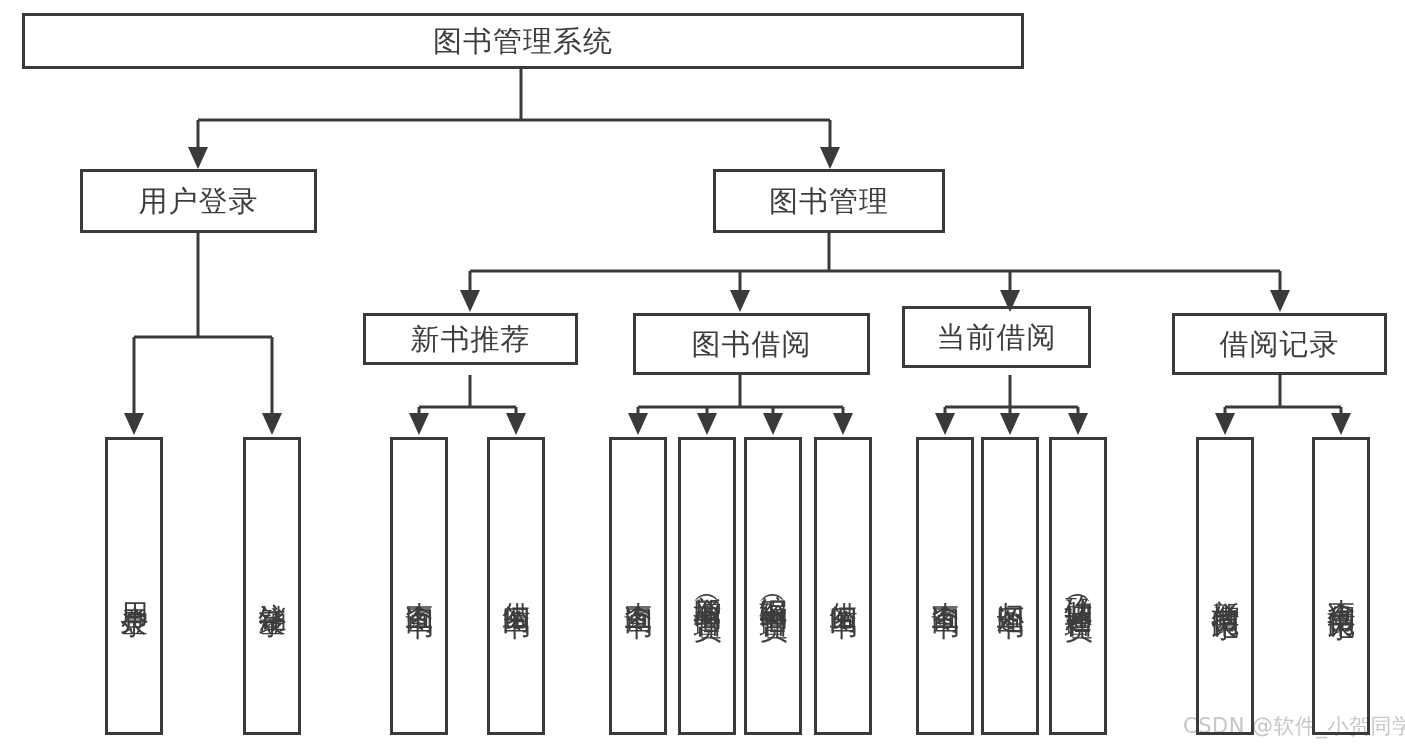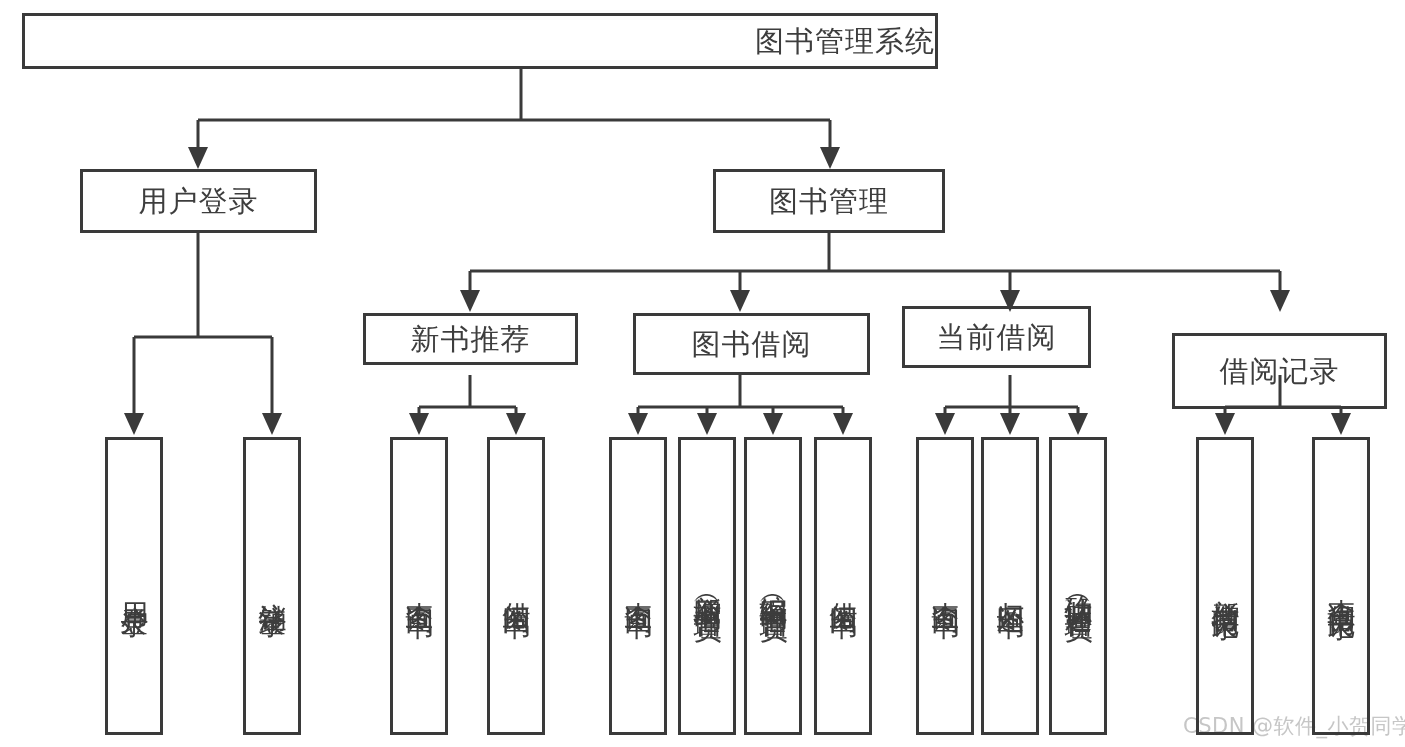--- a/index.html
+++ b/index.html
@@ -116,41 +116,41 @@
       <polygon class="ah" points="1000,413 1020,413 1010,435"></polygon>
       <polygon class="ah" points="1068,413 1088,413 1078,435"></polygon>
     </g>
     <g>
       <path class="ln" d="M1280,375 L1280,407 M1225,407 L1341,407 M1225,407 L1225,421 M1341,407 L1341,421"></path>
       <polygon class="ah" points="1215,413 1235,413 1225,435"></polygon>
       <polygon class="ah" points="1331,413 1351,413 1341,435"></polygon>
     </g>
   </svg>
 
-  <div class="node hnode" style="left:22px; top:13px; width:916px; height:56px;justify-content:flex-end;">
+  <div class="node hnode" style="left:22px; top:13px; width:1002px; height:56px;">
     <span class="label">图书管理系统</span>
   </div>
 
   <div class="node hnode" style="left:80px; top:169px; width:237px; height:64px;">
     <span class="label">用户登录</span>
   </div>
   <div class="node hnode" style="left:713px; top:169px; width:232px; height:64px;text-align:center;">
     <span class="label">图书管理</span>
   </div>
 
   <div class="node hnode" style="left:363px; top:313px; width:215px; height:52px;">
     <span class="label">新书推荐</span>
   </div>
   <div class="node hnode" style="left:633px; top:313px; width:237px; height:62px;">
     <span class="label">图书借阅</span>
   </div>
   <div class="node hnode" style="left:902px; top:306px; width:189px; height:62px;">
     <span class="label">当前借阅</span>
   </div>
-  <div class="node hnode" style="left:1172px; top:313px; width:215px; height:76px;margin-top:20px;">
+  <div class="node hnode" style="left:1172px; top:313px; width:215px; height:62px;">
     <span class="label">借阅记录</span>
   </div>
 
   <div class="node leaf" style="left:105px; top:437px; width:58px; height:298px;">
     <span class="vtext">用户登录</span>
   </div>
   <div class="node leaf" style="left:243px; top:437px; width:58px; height:298px;">
     <span class="vtext">注销登录</span>
   </div>
 

